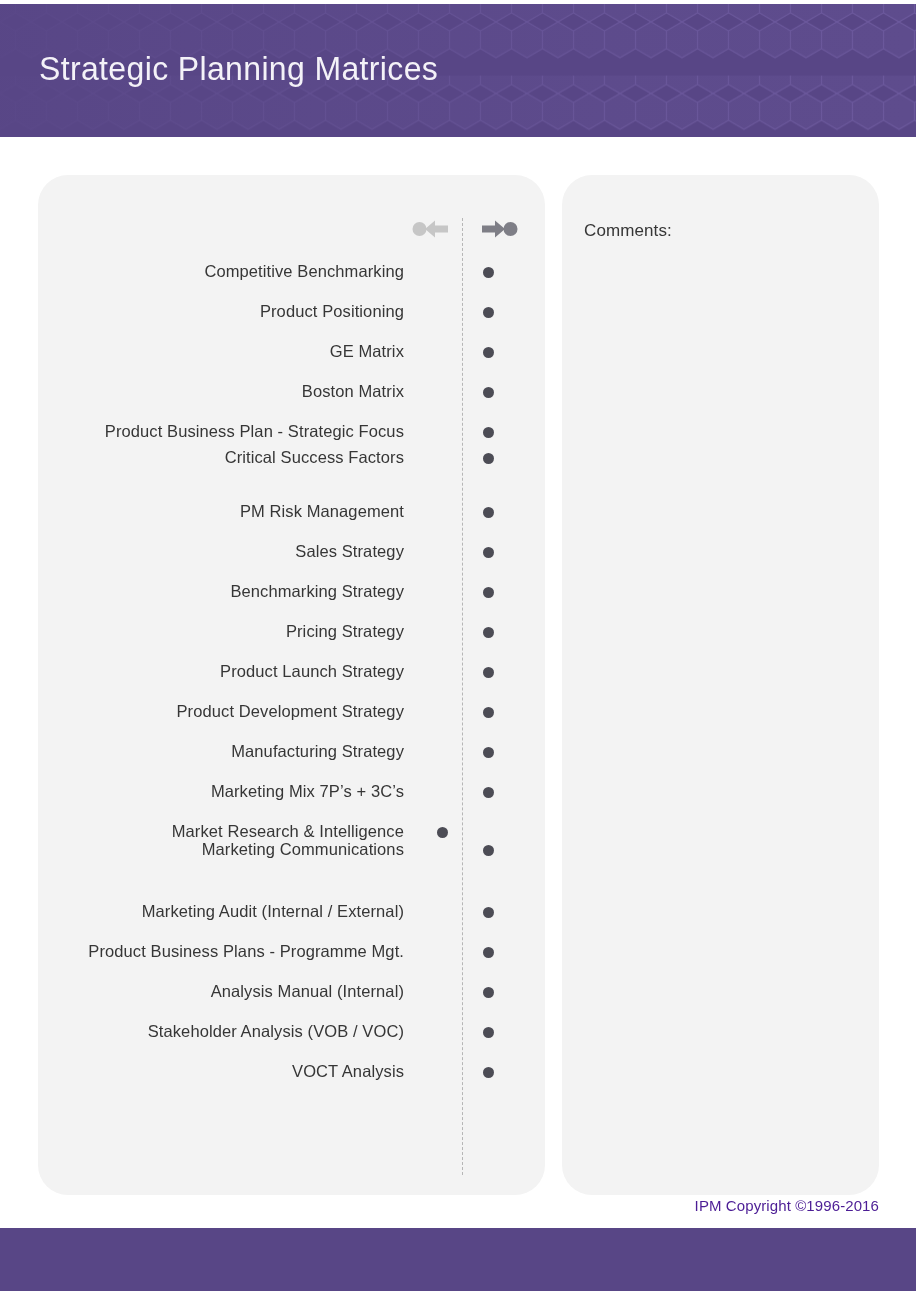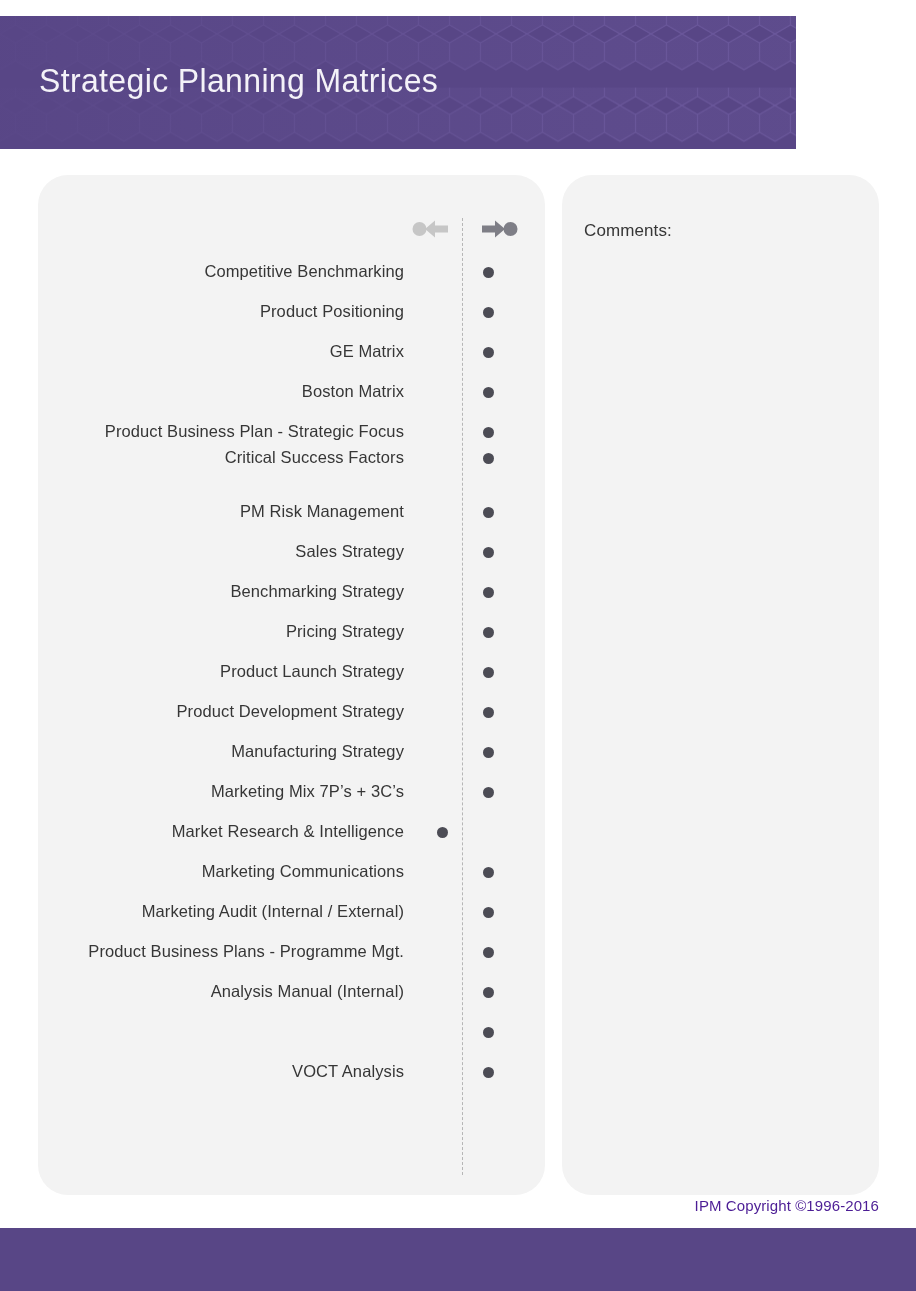--- a/index.html
+++ b/index.html
@@ -12,22 +12,22 @@
     height: 1291px;
     position: relative;
     overflow: hidden;
     font-family: "Liberation Sans", sans-serif;
     -webkit-font-smoothing: antialiased;
   }
 
   
   .header {
     position: absolute;
-    left: 0; top: 16px;
-    width: 796px; height: 133px;
+    left: 0; top: 4px;
+    width: 916px; height: 133px;
     background-color: #584686;
     overflow: hidden;
     text-align: center;
   }
   .hexpattern {
     position: absolute;
     left: 0; top: 0;
     width: 916px; height: 133px;
     opacity: 1;
   }
@@ -249,37 +249,38 @@
         <div class="dot right-side"></div>
       </div>
       <div class="row" style="top: 598px;">
         <div class="row-label">Marketing Mix 7P’s + 3C’s</div>
         <div class="dot right-side"></div>
       </div>
       <div class="row" style="top: 638px;">
         <div class="row-label">Market Research &amp; Intelligence</div>
         <div class="dot left-side"></div>
       </div>
-      <div class="row" style="top: 678px;">
+      <div class="row" style="top: 656px;">
         <div class="row-label">Marketing Communications</div>
         <div class="dot right-side"></div>
       </div>
       <div class="row" style="top: 718px;">
         <div class="row-label">Marketing Audit (Internal / External)</div>
         <div class="dot right-side"></div>
       </div>
       <div class="row" style="top: 758px;">
         <div class="row-label">Product Business Plans - Programme Mgt.</div>
         <div class="dot right-side"></div>
       </div>
       <div class="row" style="top: 798px;">
         <div class="row-label">Analysis Manual (Internal)</div>
         <div class="dot right-side"></div>
       </div>
       <div class="row" style="top: 838px;">
+        <div class="row-label">Stakeholder Analysis (VOB / VOC)</div>
         <div class="dot right-side"></div>
       </div>
       <div class="row" style="top: 878px;">
         <div class="row-label">VOCT Analysis</div>
         <div class="dot right-side"></div>
       </div>
     </div>
 </div>
 
 <div class="copyright">IPM Copyright ©1996-2016</div>

